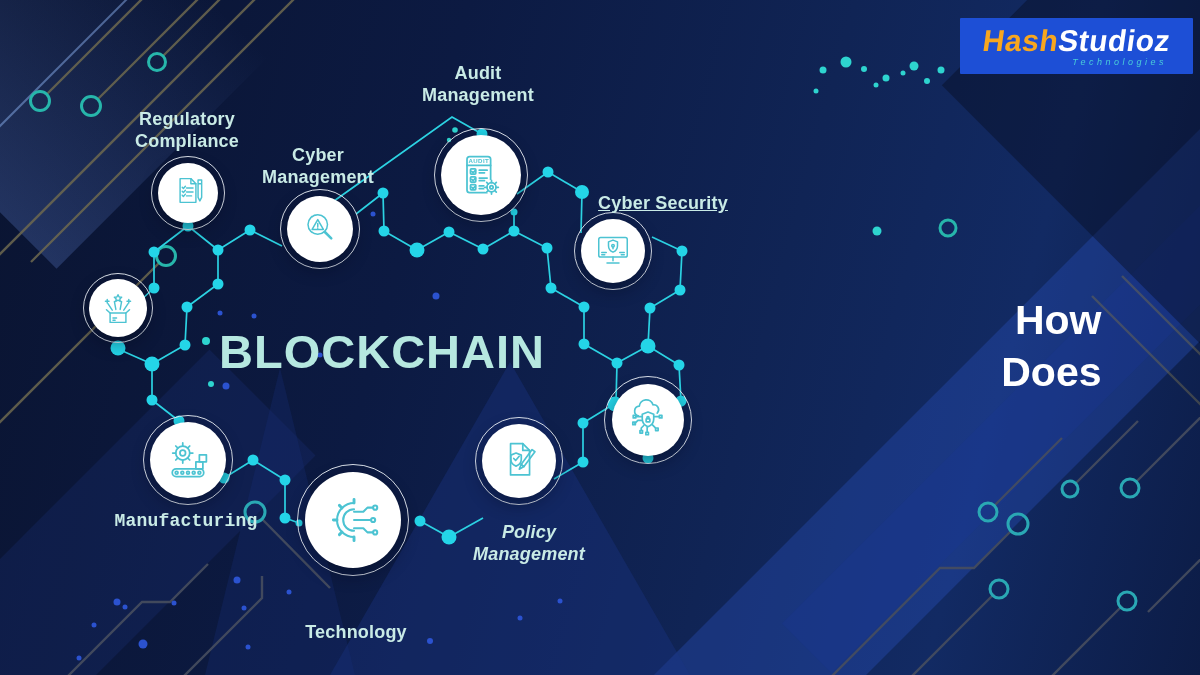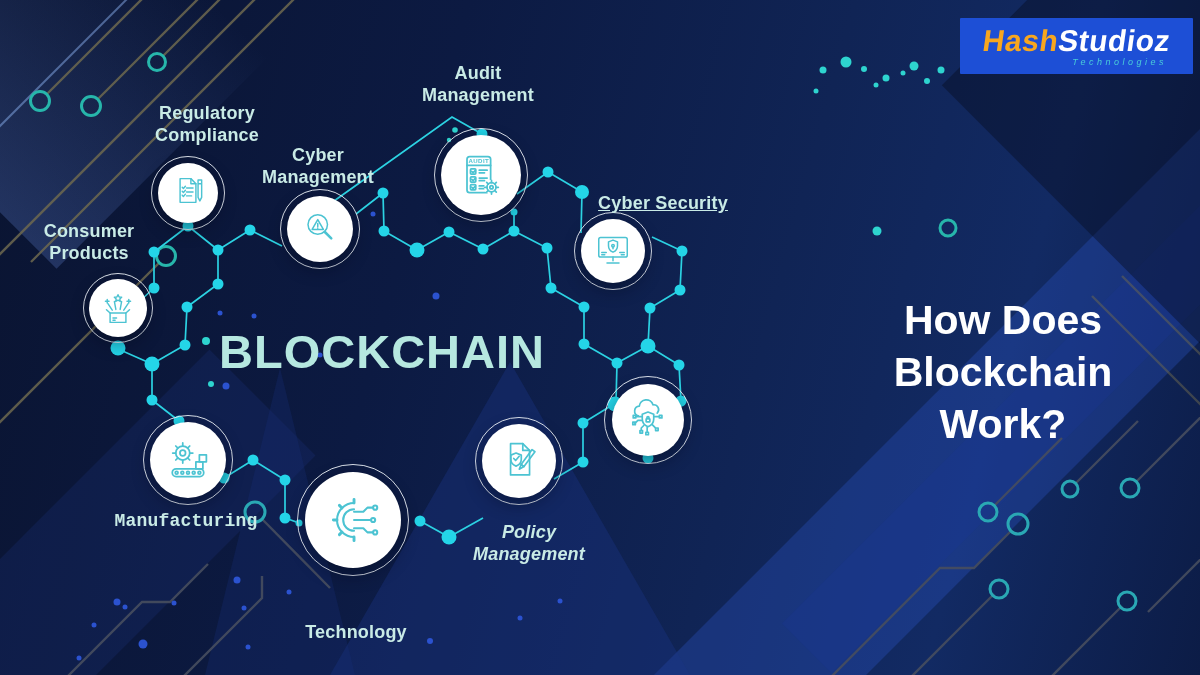--- a/index.html
+++ b/index.html
@@ -15,21 +15,21 @@
   
   .node{position:absolute;border-radius:50%;border:1.6px solid rgba(238,243,250,.92);}
   .disc{position:absolute;border-radius:50%;background:#fff;display:flex;align-items:center;justify-content:center;
         box-shadow:0 6px 18px rgba(3,8,25,.45);}
   .ic{stroke:#4cc3d2;fill:none;stroke-width:2;stroke-linecap:round;stroke-linejoin:round;}
   
   .nlabel{position:absolute;transform:translateX(-50%);white-space:pre-line;text-align:center;
           color:#c9ebe6;font-weight:700;font-size:18px;line-height:22px;letter-spacing:.2px;}
   #center-word{position:absolute;transform:translate(-50%,-50%);color:#b6e8e0;
           font-weight:800;font-size:47px;letter-spacing:1px;}
-  #heading{position:absolute;transform:translateX(-50%);text-align:center;color:#fff;
+  #heading{position:absolute;transform:translateX(-50%);text-align:right;color:#fff;
           font-weight:700;font-size:41px;line-height:52px;}
   
   #logo{position:absolute;left:960px;top:18px;width:233px;height:56px;background:#1d4fd6;
         display:flex;flex-direction:column;justify-content:center;align-items:center;border-radius:1px;}
   #logo .word{font-size:30px;font-weight:800;line-height:30px;transform:skewX(-8deg);letter-spacing:.5px;}
   #logo .hash{color:#f7a61f;}
   #logo .studioz{color:#ffffff;}
   #logo .tagline{width:100%;text-align:right;padding-right:26px;color:#49cdd8;font-size:9px;
         font-style:italic;letter-spacing:3.5px;margin-top:1px;}
 </style>
@@ -329,37 +329,34 @@
         <path d="M28.5,22.5 l6.2,2.5 v5 c0,4.4 -3,6.9 -6.2,8.1 c-3.2,-1.2 -6.2,-3.7 -6.2,-8.1 v-5 z"></path>
         <path d="M25.8,29 l2.2,2.4 4.2,-5"></path>
         <path d="M47.5,18.5 l3.4,2.5 -13,17.6 -3.4,-2.5 z"></path>
         <path d="M34.5,36.1 l3.4,2.5 -5.6,3.1 z"></path>
       </svg>
     </div>
   </div>
 
   <div class="nlabel" style="left:478px;top:62px;">Audit
 Management</div>
-  <div class="nlabel" style="left:187px;top:102px;margin-left:20px;">Regulatory
+  <div class="nlabel" style="left:187px;top:108px;">Regulatory
 Compliance</div>
   <div class="nlabel" style="left:318px;top:144px;">Cyber
 Management</div>
   <div class="nlabel" style="left:663px;top:192px;text-decoration:underline;">Cyber Security</div>
-  <div class="nlabel" style="left:89px;top:220px;">Consumer
-Products</div>
   <div class="nlabel" style="left:186px;top:510px;font-family:Liberation Mono, monospace;">Manufacturing</div>
   <div class="nlabel" style="left:356px;top:589px;margin-top:32px;">Technology</div>
   <div class="nlabel" style="left:529px;top:521px;font-style:italic;">Policy
 Management</div>
 
   <div id="center-word" style="left:382px;top:351px;">BLOCKCHAIN</div>
 
   <div id="heading" style="left:1003px;top:294px;">
     <div>How Does</div>
-    <div>Blockchain Work?</div>
   </div>
 
   <div id="logo">
     <div class="word"><span class="hash">Hash</span><span class="studioz">Studioz</span></div>
     <div class="tagline">Technologies</div>
   </div>
 
 </div>
 
 </body></html>

